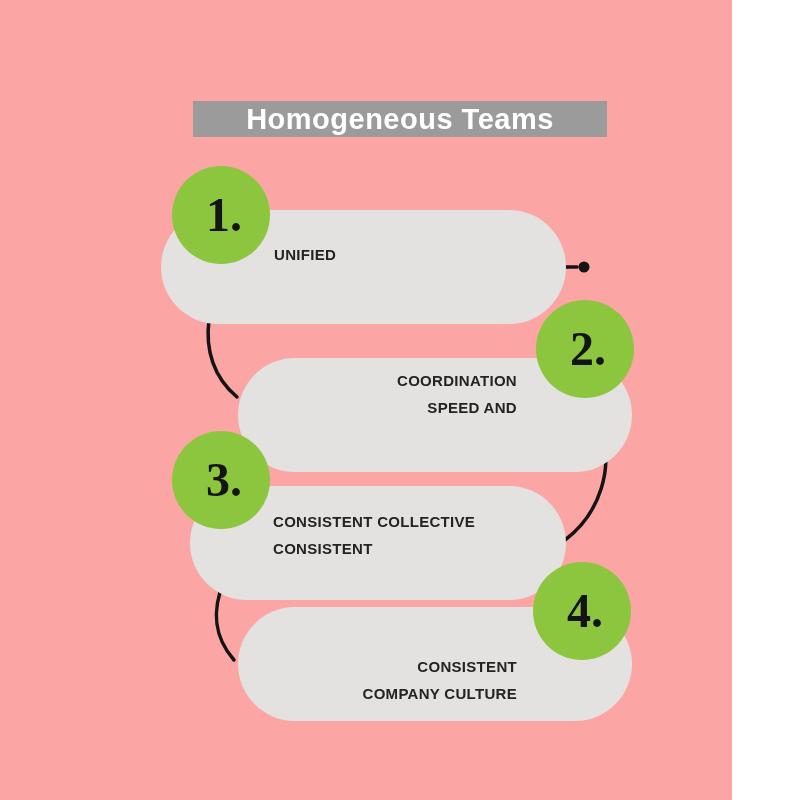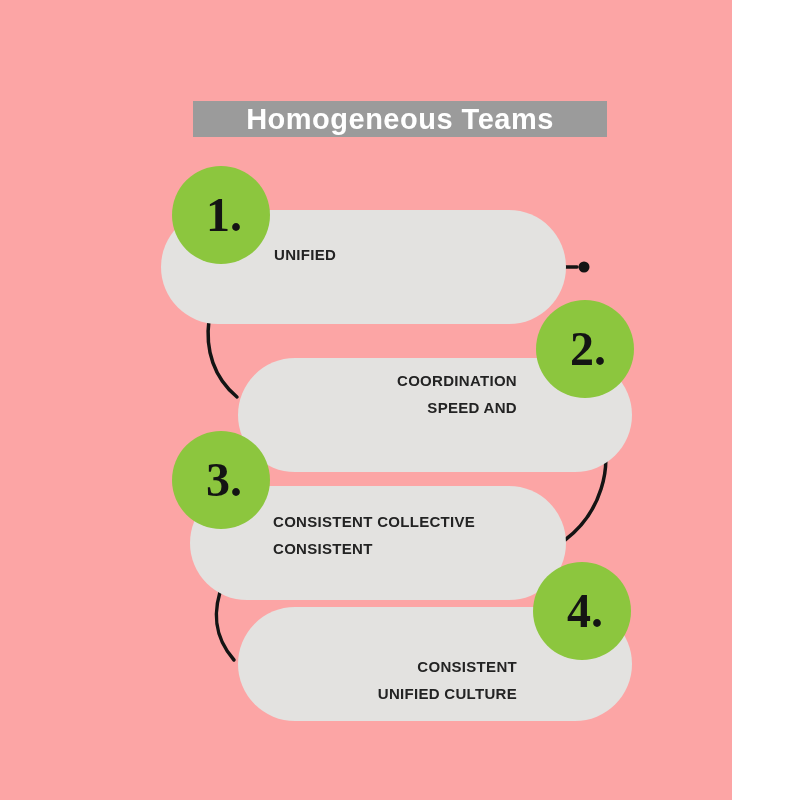--- a/index.html
+++ b/index.html
@@ -124,21 +124,21 @@
   <div class="pill pill-3">
     <div class="label label-3">
       <span>CONSISTENT COLLECTIVE</span>
       <span>CONSISTENT</span>
     </div>
   </div>
 
   <div class="pill pill-4">
     <div class="label label-4">
       <span>CONSISTENT</span>
-      <span>UNIFIED CULTURE</span>
+      <span>COMPANY CULTURE</span>
     </div>
   </div>
 
   <div class="num-circle nc-1">
     <span class="num">1.</span>
   </div>
   <div class="num-circle nc-2">
     <span class="num">2.</span>
   </div>
   <div class="num-circle nc-3">

